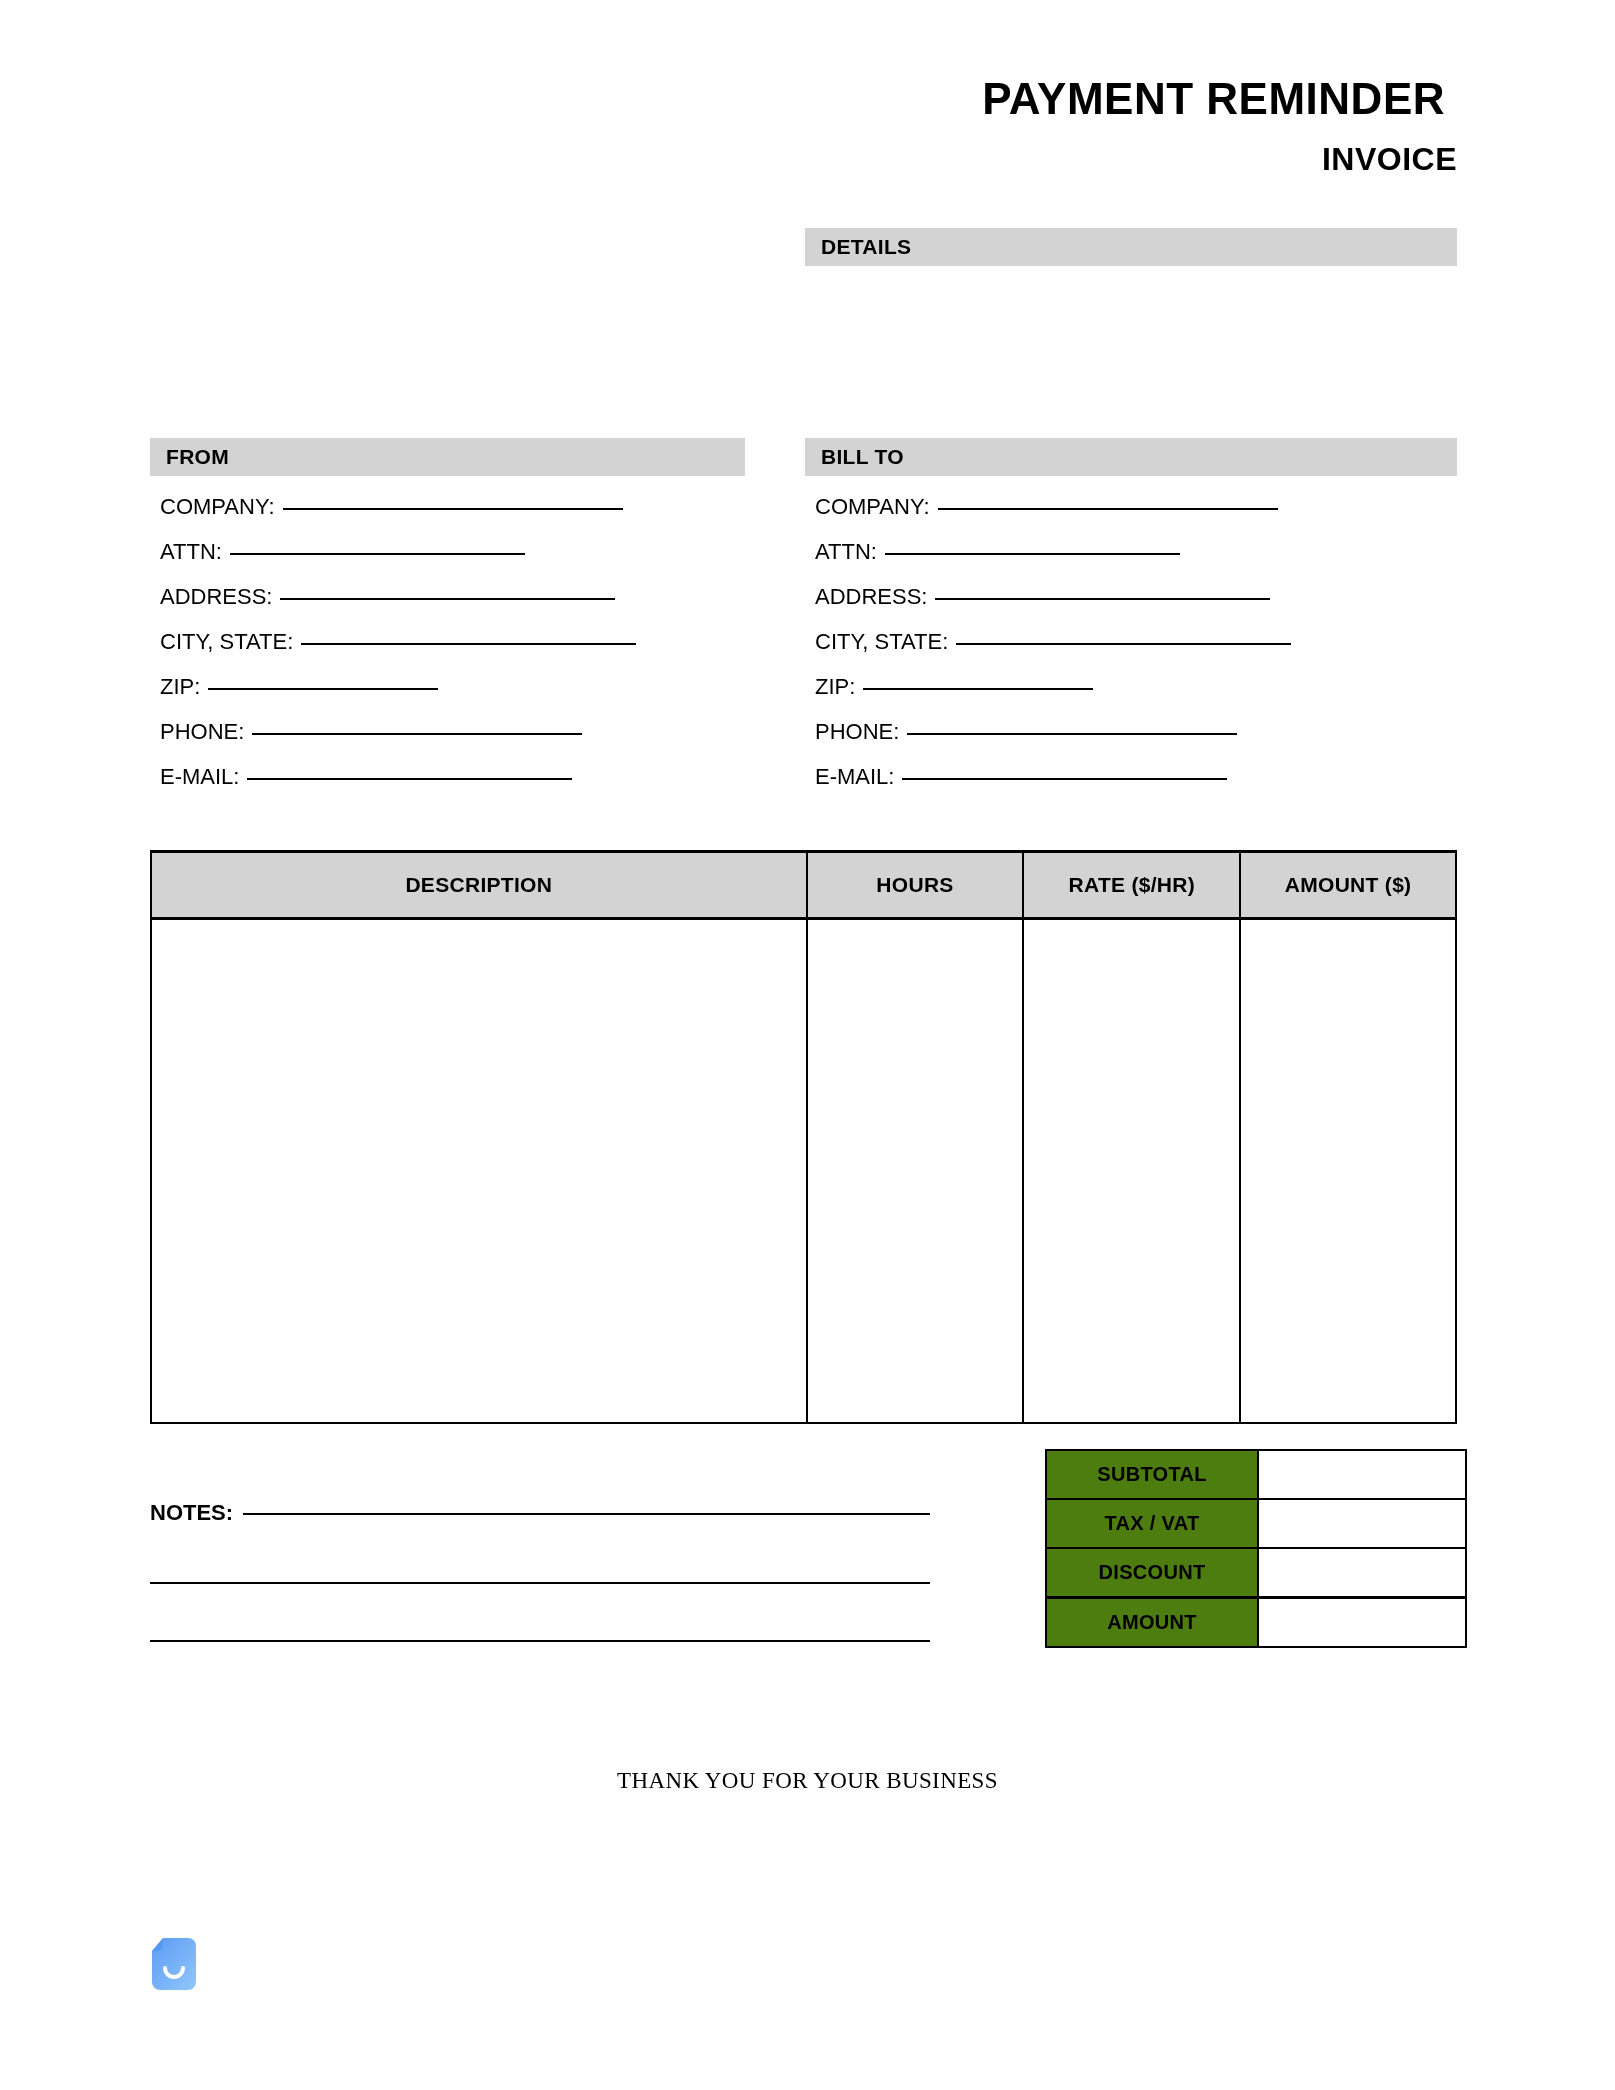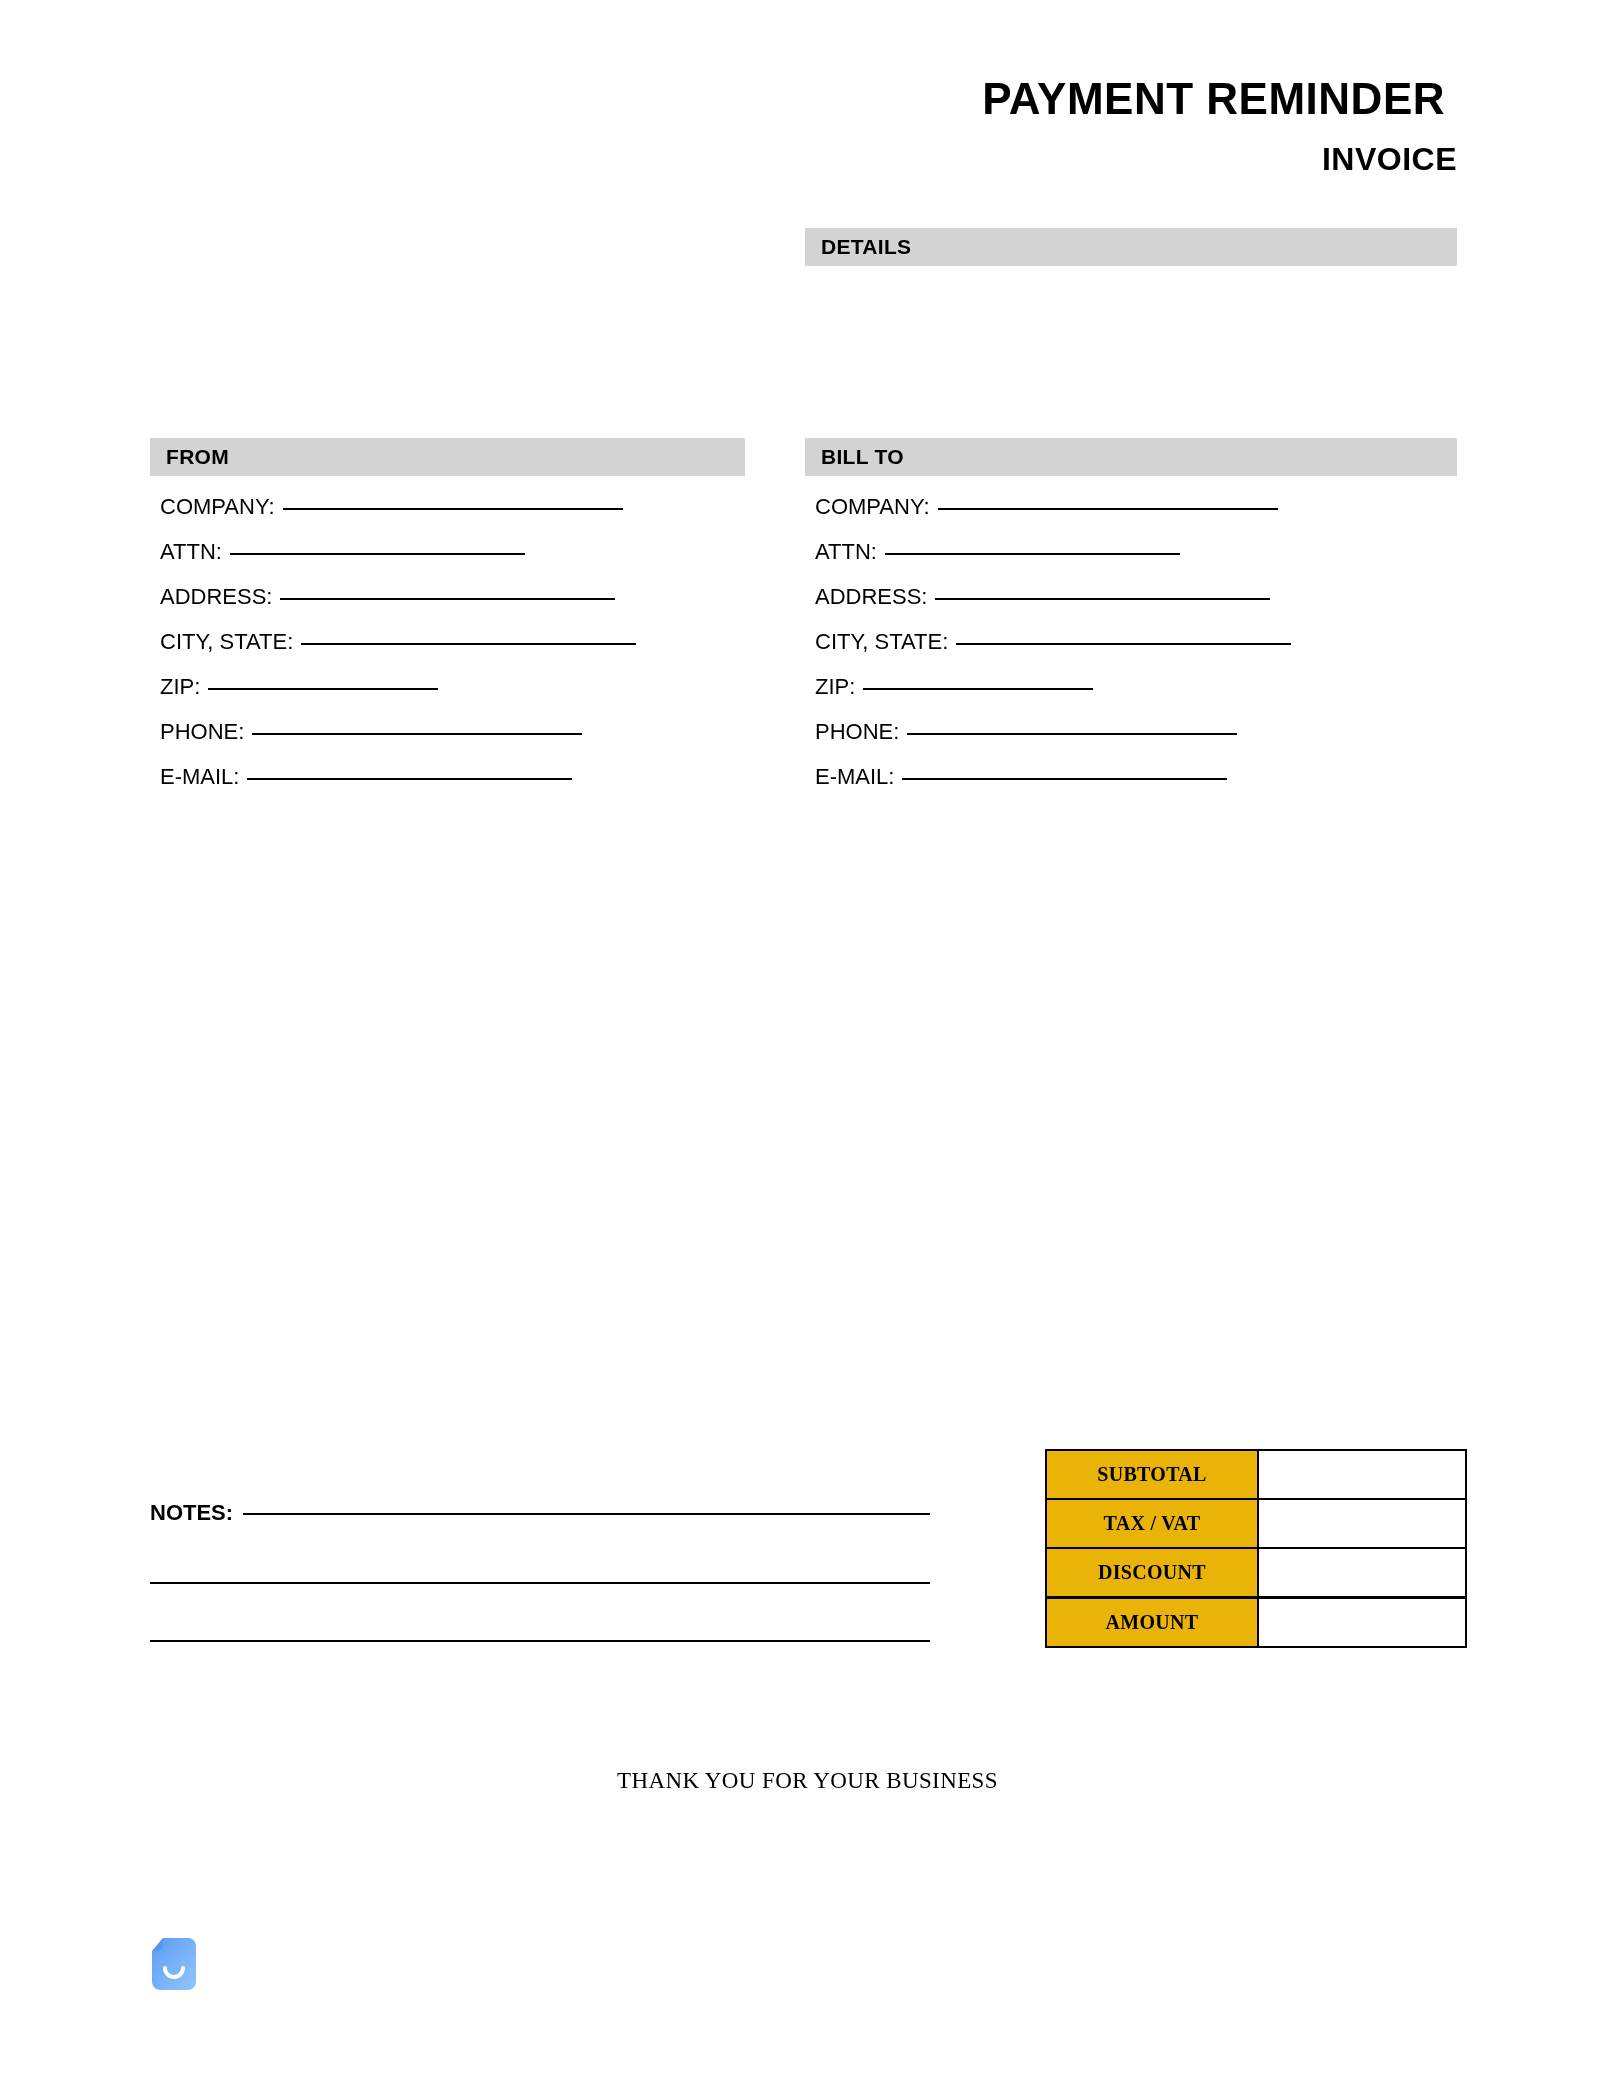--- a/index.html
+++ b/index.html
@@ -140,26 +140,25 @@
     width: 412px;
     border-collapse: collapse;
     table-layout: fixed;
   }
   .totals td {
     border: 2px solid #000000;
     height: 45px;
   }
   .totals .t-label {
     width: 208px;
-    background: #eab308;
+    background: #4d7c0f;
     text-align: center;
     font-size: 20px;
     font-weight: bold;
     letter-spacing: 0.3px;
-    font-family: Liberation Serif, serif;
   }
   .totals .t-value {
     width: 204px;
     background: #ffffff;
   }
   .totals tr.grand td {
     border-top-width: 3px;
   }
 
   
@@ -293,20 +292,38 @@
         <span class="field-label">PHONE:</span>
         <span class="field-rule" style="width:330px"></span>
       </div>
       <div class="field-row">
         <span class="field-label">E-MAIL:</span>
         <span class="field-rule" style="width:325px"></span>
       </div>
     </div>
   </div>
 
+  <table class="items-table">
+    <thead>
+      <tr>
+        <th class="col-desc">DESCRIPTION</th>
+        <th class="col-hours">HOURS</th>
+        <th class="col-rate">RATE ($/HR)</th>
+        <th class="col-amt">AMOUNT ($)</th>
+      </tr>
+    </thead>
+    <tbody>
+      <tr>
+        <td></td>
+        <td></td>
+        <td></td>
+        <td></td>
+      </tr>
+    </tbody>
+  </table>
 
   <table class="totals">
     <tbody>
       <tr>
         <td class="t-label">SUBTOTAL</td>
         <td class="t-value"></td>
       </tr>
       <tr>
         <td class="t-label">TAX / VAT</td>
         <td class="t-value"></td>

